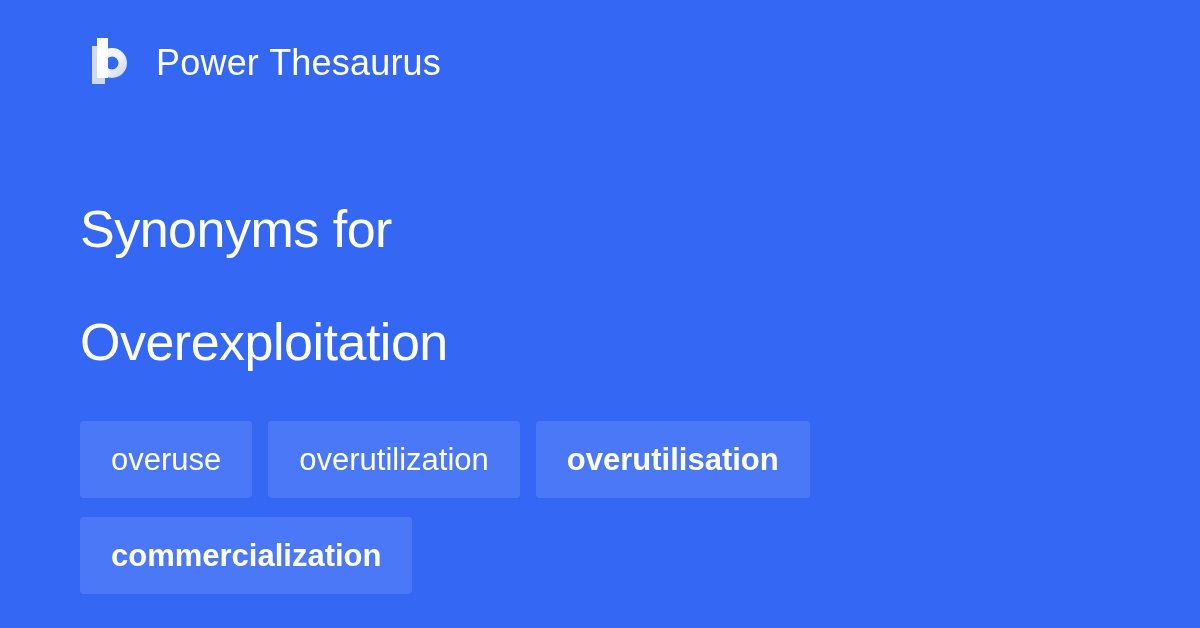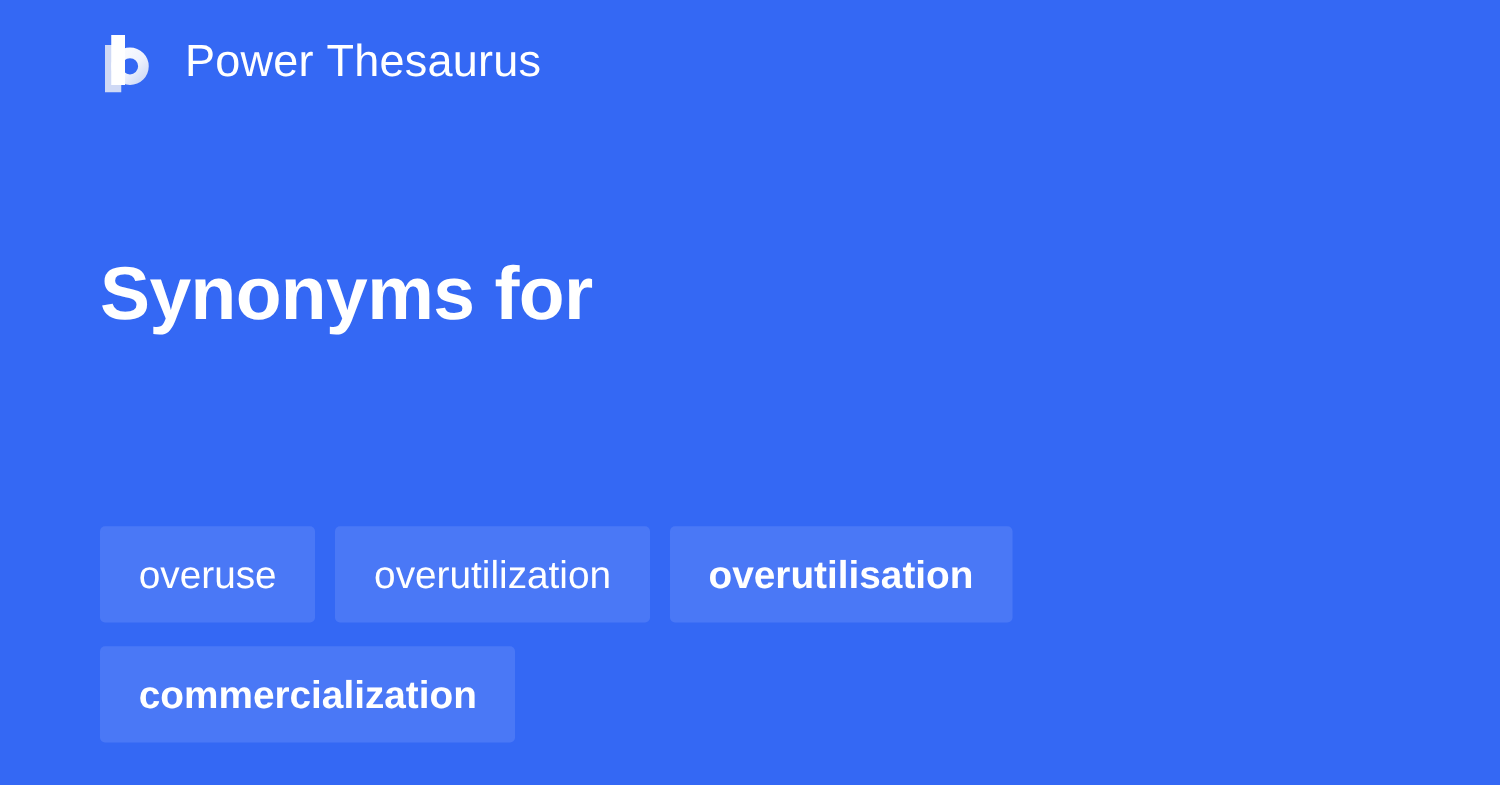--- a/index.html
+++ b/index.html
@@ -18,24 +18,24 @@
     position: relative;
     width: 1200px;
     height: 628px;
     background: #3468f4;
     box-sizing: border-box;
   }
 
   
   .brand {
     position: absolute;
-    left: 84px;
+    left: 92px;
     top: 28px;
     display: flex;
-    align-items: flex-start;
+    align-items: flex-end;
     height: 56px;
   }
 
   .brand-mark {
     width: 42px;
     height: 46px;
     margin-right: 22px;
     display: block;
     flex: 0 0 auto;
   }
@@ -57,22 +57,22 @@
     margin-left: 0.28em;
   }
 
   
   .headline {
     position: absolute;
     left: 80px;
     top: 138px;
     width: 1040px;
     color: #ffffff;
-    font-size: 60px;
-    font-weight: 700;
+    font-size: 52px;
+    font-weight: 400;
     line-height: 113px;
     letter-spacing: -0.5px;
   }
   .headline .line {
     display: block;
     white-space: nowrap;
   }
 
   
   .chips {
@@ -133,20 +133,21 @@
       <rect x="5" y="0" width="11" height="40" fill="#ffffff"></rect>
     </svg>
     <div class="brand-text">
       <span class="w-light">Power</span>
       <span class="w-bold">Thesaurus</span>
     </div>
   </div>
 
   <h1 class="headline">
     <span class="line">Synonyms for</span>
+    <span class="line">Overexploitation</span>
   </h1>
 
   <div class="chips">
     <div class="chip-row">
       <div class="chip">overuse</div>
       <div class="chip">overutilization</div>
       <div class="chip">overutilisation</div>
     </div>
     <div class="chip-row">
       <div class="chip">commercialization</div>

